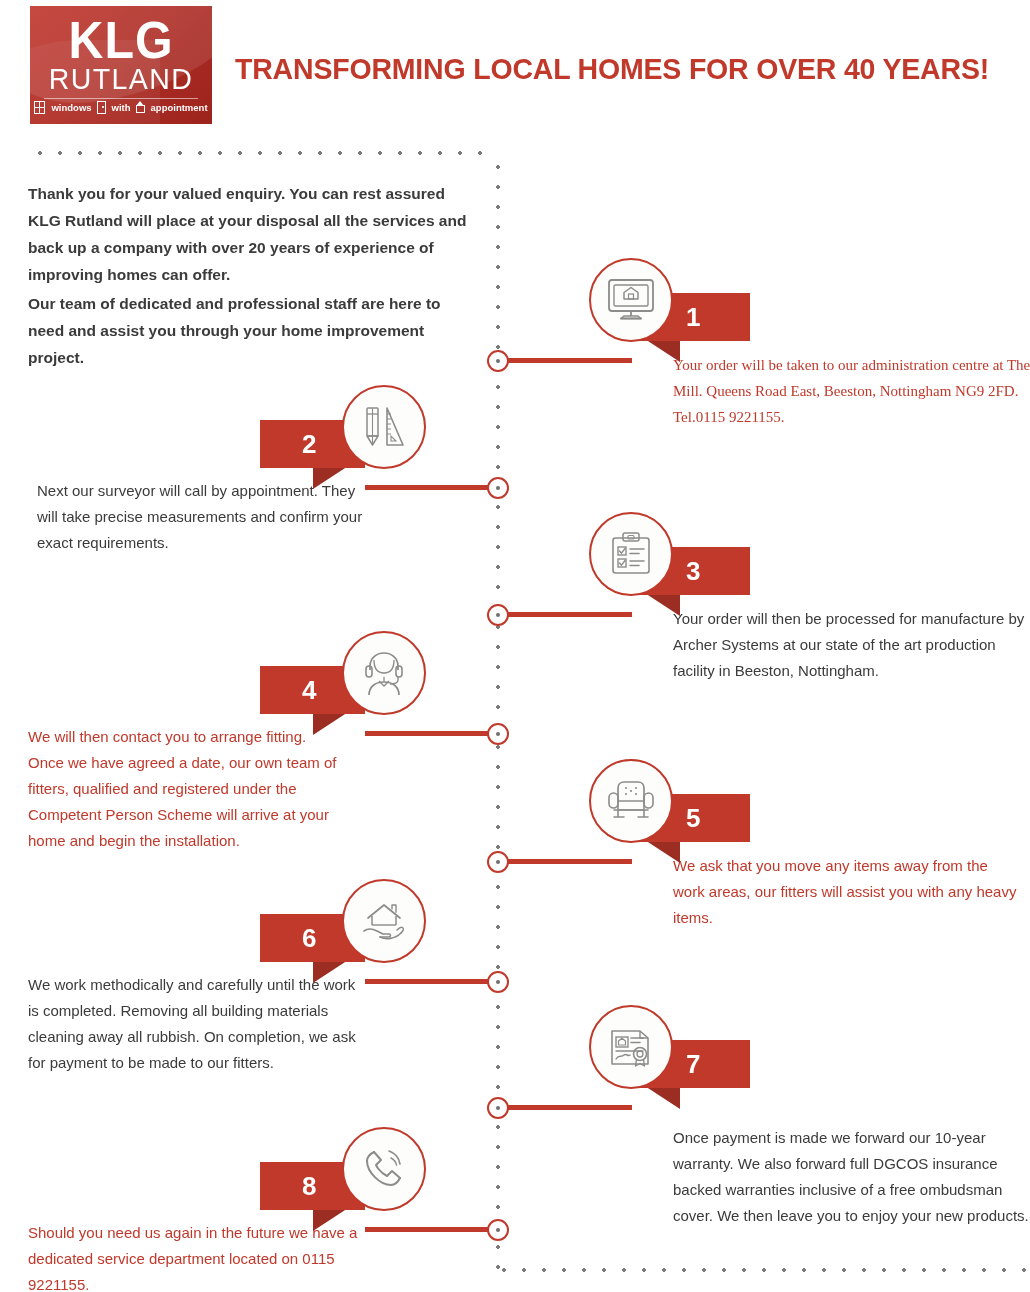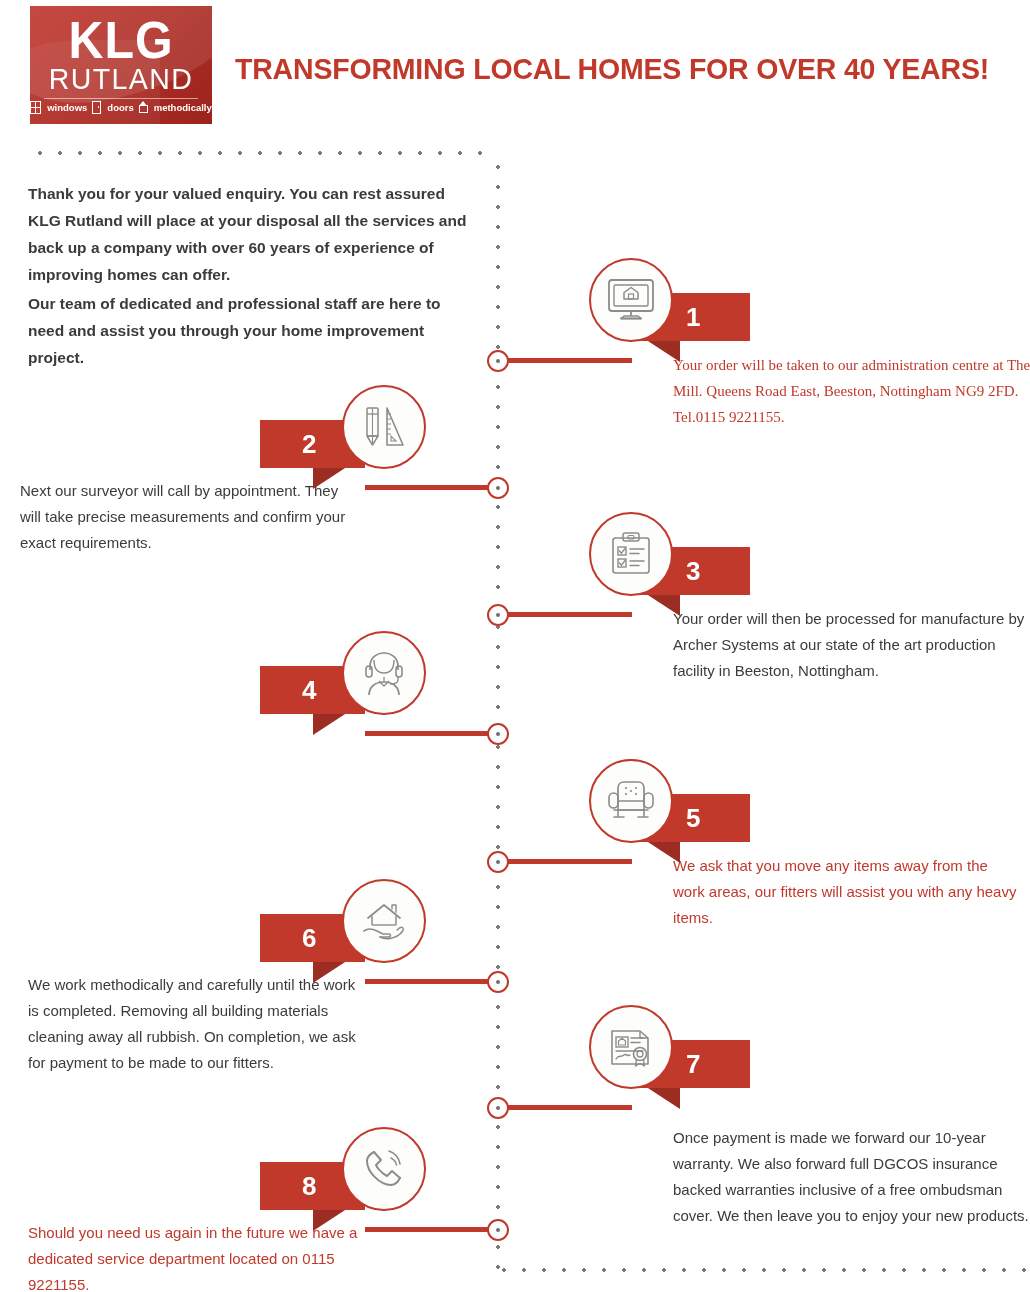--- a/index.html
+++ b/index.html
@@ -143,34 +143,34 @@
   <div class="logo">
     <div class="sheen"></div>
     <div class="sheen2"></div>
     <div class="logo-klg">KLG</div>
     <div class="logo-rutland">RUTLAND</div>
     <div class="logo-rule"></div>
     <div class="logo-tag">
       <span class="ti win"></span>
       <span>windows</span>
       <span class="ti door"></span>
-      <span>doors</span>
+      <span>with</span>
       <span class="ti cons"></span>
-      <span>methodically</span>
+      <span>appointment</span>
     </div>
   </div>
 
   <div class="headline">TRANSFORMING LOCAL HOMES FOR OVER 40 YEARS!</div>
 
   <div class="dotrule top"></div>
   <div class="dotrule bottom"></div>
   <div class="spine"></div>
 
   <div class="intro">
-    <p>Thank you for your valued enquiry. You can rest assured KLG Rutland will place at your disposal all the services and back up a company with over 60 years of experience of improving homes can offer.</p>
+    <p>Thank you for your valued enquiry. You can rest assured KLG Rutland will place at your disposal all the services and back up a company with over 20 years of experience of improving homes can offer.</p>
     <p>Our team of dedicated and professional staff are here to need and assist you through your home improvement project.</p>
   </div>
 
   <div class="conn" style="left:487px;top:358px;width:125px;"></div>
   <div class="node" style="left:467px;top:350px;"></div>
   <div class="fold r" style="left:608px;top:328px;"></div>
   <div class="banner right" style="left:608px;top:293px;width:122px;">
     <span>1</span>
   </div>
   <div class="circle" style="left:569px;top:258px;">
@@ -196,21 +196,21 @@
     <svg width="46" height="48" viewBox="0 0 46 48">
       <rect x="6" y="5" width="11" height="28" rx="1" fill="none" stroke="#8c8c8c" stroke-width="1.5"></rect>
       <path d="M6 33 L11.5 42 L17 33 Z" fill="none" stroke="#8c8c8c" stroke-width="1.5" stroke-linejoin="round"></path>
       <path d="M6 11 H17" stroke="#8c8c8c" stroke-width="1.3"></path>
       <path d="M11.5 5 V42" stroke="#8c8c8c" stroke-width="1.1"></path>
       <path d="M26 5 V42 H42 Z" fill="none" stroke="#8c8c8c" stroke-width="1.6" stroke-linejoin="round"></path>
       <path d="M30 33 V38 H35 Z" fill="none" stroke="#8c8c8c" stroke-width="1.1"></path>
       <path d="M26 11 H30 M26 16 H30 M26 21 H30 M26 26 H30 M26 31 H30" stroke="#8c8c8c" stroke-width="1.1"></path>
     </svg>
   </div>
-  <div class="steptext dark" style="left:0;top:478px;width:330px;">Next our surveyor will call by appointment. They will take precise measurements and confirm your exact requirements.</div>
+  <div class="steptext dark" style="left:17px;top:478px;width:330px;">Next our surveyor will call by appointment. They will take precise measurements and confirm your exact requirements.</div>
 
   <div class="conn" style="left:487px;top:612px;width:125px;"></div>
   <div class="node" style="left:467px;top:604px;"></div>
   <div class="fold r" style="left:608px;top:582px;"></div>
   <div class="banner right" style="left:608px;top:547px;width:122px;">
     <span>3</span>
   </div>
   <div class="circle" style="left:569px;top:512px;">
     <svg width="46" height="48" viewBox="0 0 46 48">
       <rect x="5" y="8" width="36" height="35" rx="2.5" fill="none" stroke="#8c8c8c" stroke-width="1.6"></rect>
@@ -237,20 +237,21 @@
       <path d="M10 20 V16 C10 8.5 16.2 3 24 3 C31.8 3 38 8.5 38 16 V20" fill="none" stroke="#8c8c8c" stroke-width="1.7"></path>
       <rect x="6" y="16" width="6" height="11" rx="3" fill="none" stroke="#8c8c8c" stroke-width="1.6"></rect>
       <rect x="36" y="16" width="6" height="11" rx="3" fill="none" stroke="#8c8c8c" stroke-width="1.6"></rect>
       <path d="M14 10 C14 18 17 23 24 23 C31 23 34 18 34 10" fill="none" stroke="#8c8c8c" stroke-width="1.4"></path>
       <path d="M38 27 V30 C38 33 34 34 30 34" fill="none" stroke="#8c8c8c" stroke-width="1.4"></path>
       <path d="M24 27 V32" stroke="#8c8c8c" stroke-width="1.3"></path>
       <path d="M19 31 L24 36 L29 31" fill="none" stroke="#8c8c8c" stroke-width="1.4" stroke-linejoin="round"></path>
       <path d="M9 45 C9 37 15 32 24 32 C33 32 39 37 39 45" fill="none" stroke="#8c8c8c" stroke-width="1.7"></path>
     </svg>
   </div>
+  <div class="steptext red" style="left:8px;top:724px;width:310px;">We will then contact you to arrange fitting. Once we have agreed a date, our own team of fitters, qualified and registered under the Competent Person Scheme will arrive at your home and begin the installation.</div>
 
   <div class="conn" style="left:487px;top:859px;width:125px;"></div>
   <div class="node" style="left:467px;top:851px;"></div>
   <div class="fold r" style="left:608px;top:829px;"></div>
   <div class="banner right" style="left:608px;top:794px;width:122px;">
     <span>5</span>
   </div>
   <div class="circle" style="left:569px;top:759px;">
     <svg width="50" height="44" viewBox="0 0 50 44">
       <path d="M12 22 V9 C12 5.5 14.5 3 18 3 H32 C35.5 3 38 5.5 38 9 V22" fill="none" stroke="#8c8c8c" stroke-width="1.7"></path>

